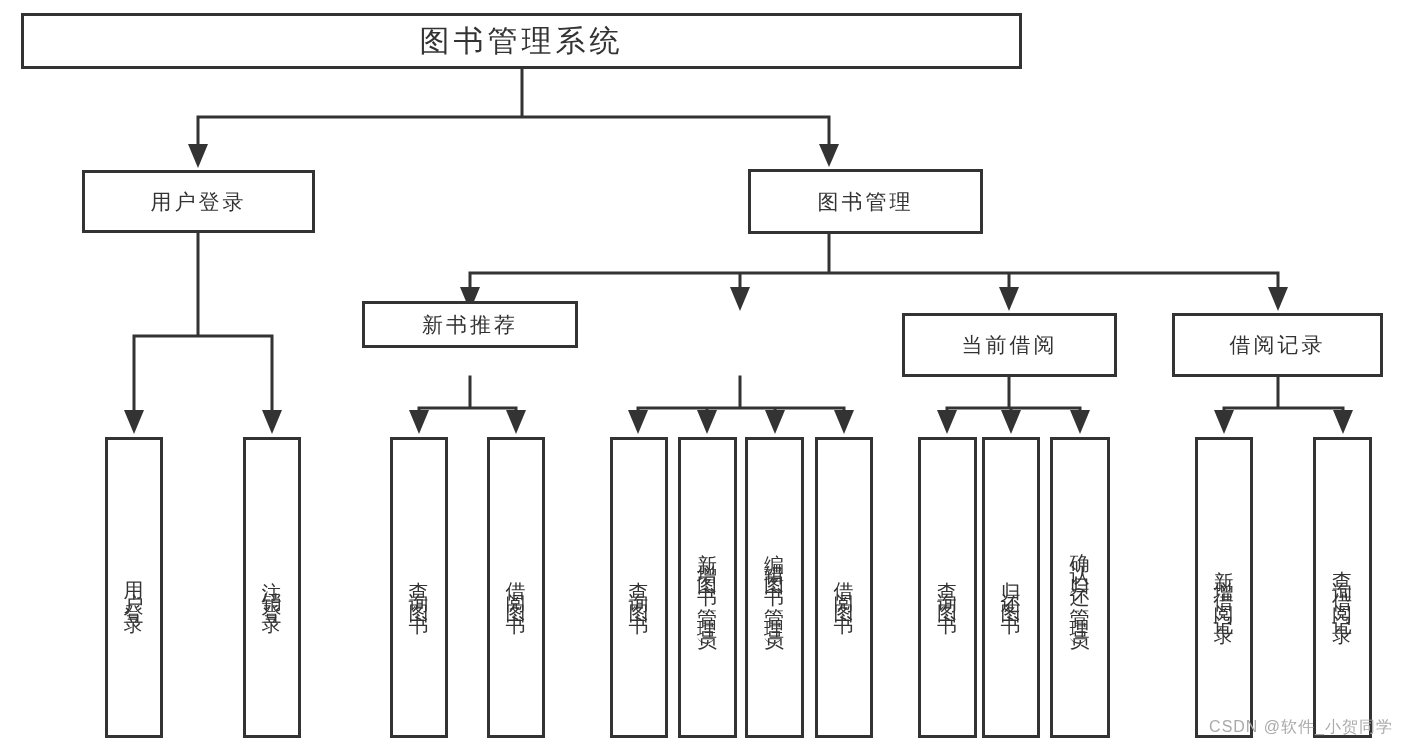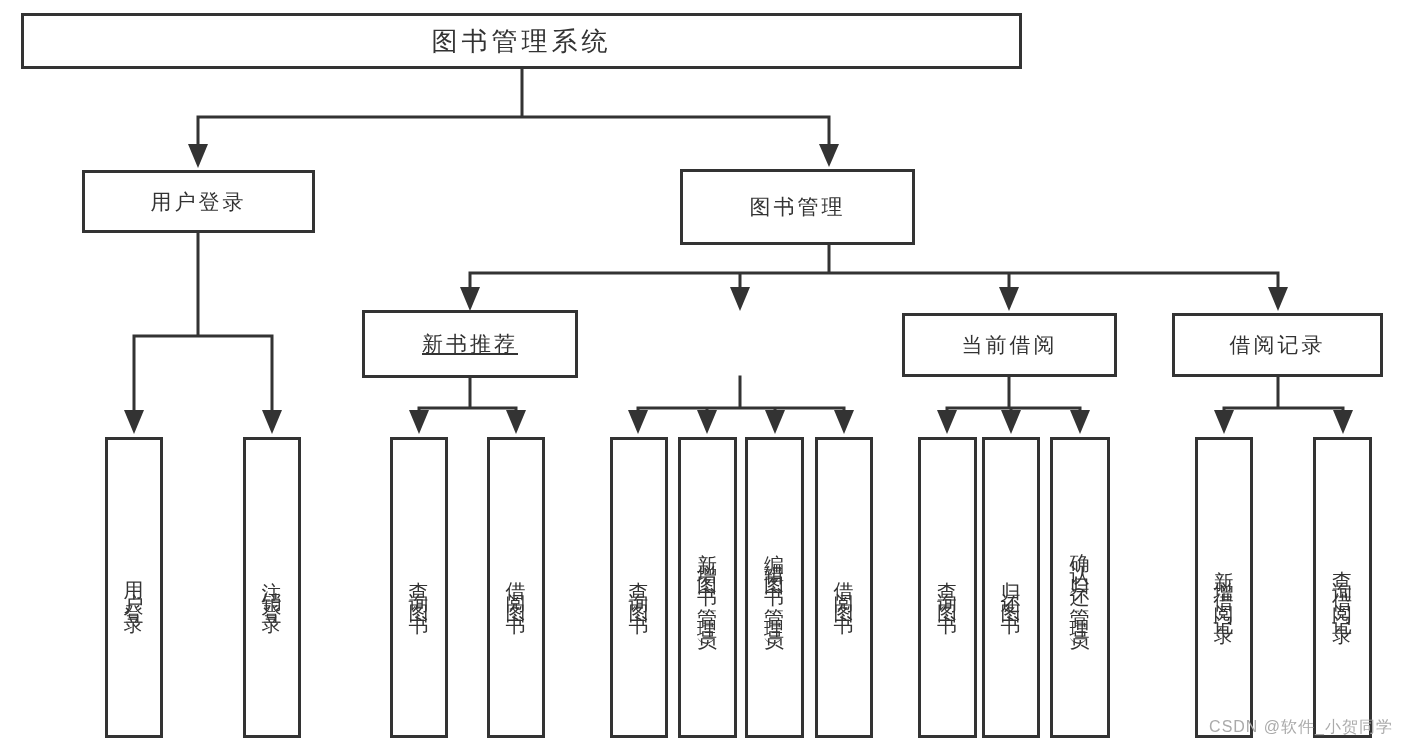--- a/index.html
+++ b/index.html
@@ -9,21 +9,21 @@
     font-family:"Liberation Sans","DejaVu Sans",sans-serif;
     color:#333333;
   }
   #connectors { position:absolute; left:0; top:0; z-index:0; }
   .hbox {
     position:absolute; box-sizing:border-box; z-index:1;
     border:3px solid #333333; background:#ffffff;
     display:flex; align-items:center; justify-content:center;
     font-size:21px; letter-spacing:3px; white-space:nowrap;
   }
-  .hbox.root { font-size:26px; letter-spacing:4px; }
+  .hbox.root { font-size:30px; letter-spacing:4px; }
   .vbox {
     position:absolute; box-sizing:border-box; z-index:1;
     border:3px solid #333333; background:#ffffff;
     display:flex; align-items:center; justify-content:center;
     top:437px; height:301px;
   }
   .vbox .vtext {
     writing-mode:vertical-rl; text-orientation:mixed;
     font-size:20px; letter-spacing:11px; line-height:1;
     white-space:nowrap;
@@ -73,25 +73,25 @@
     </g>
   </svg>
 
   <div class="hbox root" style="left:21px; top:13px; width:1001px; height:56px;">
     <span>图书管理系统</span>
   </div>
 
   <div class="hbox" style="left:82px; top:170px; width:233px; height:63px;">
     <span>用户登录</span>
   </div>
-  <div class="hbox" style="left:680px; top:169px; width:235px; height:76px;">
+  <div class="hbox" style="left:748px; top:169px; width:235px; height:65px;">
     <span>图书管理</span>
   </div>
 
-  <div class="hbox" style="left:362px; top:310px; width:216px; height:68px;text-decoration:underline;">
+  <div class="hbox" style="left:362px; top:301px; width:216px; height:47px;">
     <span>新书推荐</span>
   </div>
   <div class="hbox" style="left:902px; top:313px; width:215px; height:64px;">
     <span>当前借阅</span>
   </div>
   <div class="hbox" style="left:1172px; top:313px; width:211px; height:64px;">
     <span>借阅记录</span>
   </div>
 
   <div class="vbox" style="left:105px; width:58px;">

